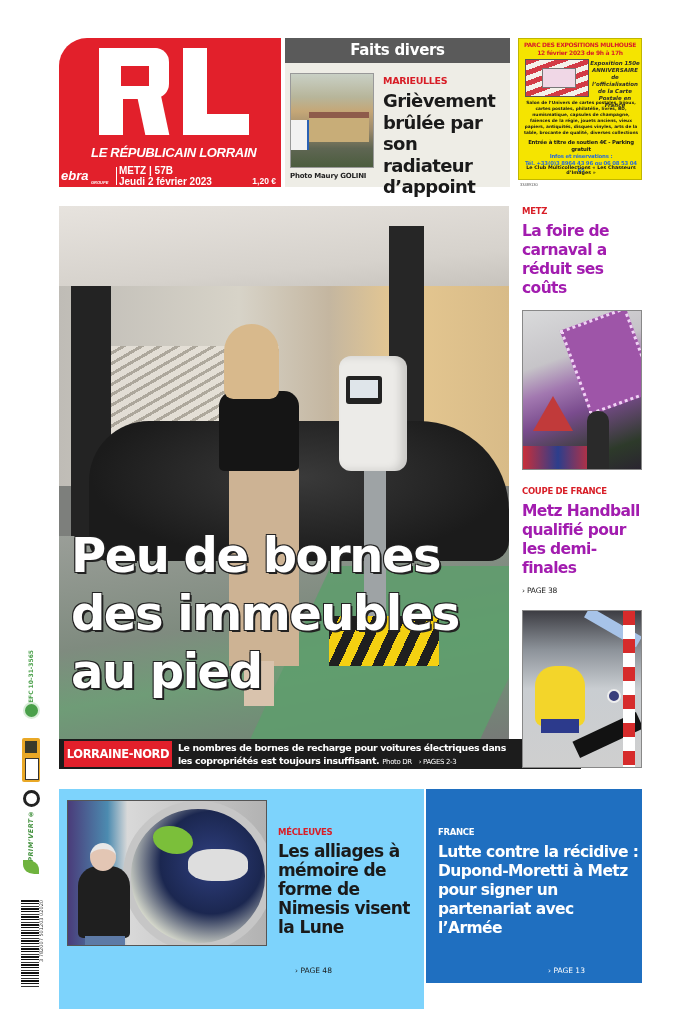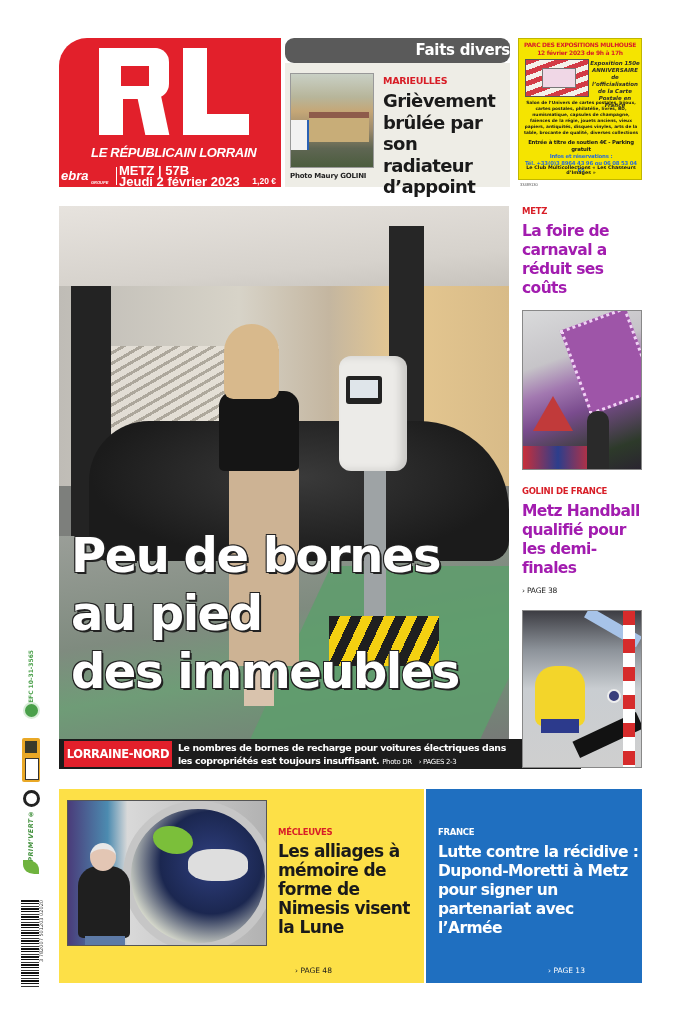--- a/index.html
+++ b/index.html
@@ -6,25 +6,25 @@
   body { width: 700px; height: 1022px; background: #ffffff; position: relative; overflow: hidden; font-family: "Liberation Sans", sans-serif; }
   .abs { position: absolute; }
 
   
   .masthead { left: 59px; top: 38px; width: 222px; height: 149px; background: #e2202b; border-radius: 28px 0 0 0; color: #fff; }
   .logo-r, .logo-l { position: absolute; background: #fff; }
   .mast-name { position: absolute; left: 32px; top: 107px; font-size: 13px; font-weight: bold; font-style: italic; letter-spacing: -0.3px; white-space: nowrap; }
   .mast-ebra { position: absolute; left: 2px; top: 130px; font-size: 13px; font-weight: bold; font-style: italic; }
   .mast-ebra small { display:block; font-size: 4px; margin-left: 30px; margin-top: -3px; }
   .mast-sep { position: absolute; left: 57px; top: 129px; width: 1px; height: 18px; background: #fff; }
-  .mast-ed { position: absolute; left: 60px; top: 127px; font-size: 13px; font-weight: bold; line-height: 11px; }
+  .mast-ed { position: absolute; left: 60px; top: 127px; font-size: 10px; font-weight: bold; line-height: 11px; }
   .mast-price { position: absolute; right: 5px; top: 138px; font-size: 8.5px; font-weight: bold; }
 
   
-  .fd-header { left: 285px; top: 38px; width: 225px; height: 25px; background: #5a5a5a; color: #fff; font-family: "DejaVu Sans", sans-serif; font-weight: bold; font-size: 15px; text-align: right; line-height: 25px; letter-spacing: -0.3px; border-radius: 9px; }
+  .fd-header { left: 285px; top: 38px; width: 225px; height: 25px; background: #5a5a5a; color: #fff; font-family: "DejaVu Sans", sans-serif; font-weight: bold; font-size: 15px; text-align: center; line-height: 25px; letter-spacing: -0.3px; }
   .fd-box { left: 285px; top: 63px; width: 225px; height: 124px; background: #eeede6; }
   .fd-photo { position: absolute; left: 5px; top: 10px; width: 84px; height: 95px; background: linear-gradient(180deg,#c9d0c5 0%, #b7b59a 25%, #c5a777 40%, #9d8b6c 60%, #5f6653 80%, #4c5d3e 100%); border: 1px solid #999; overflow: hidden; }
   .fd-photo .house { position:absolute; left:18px; top:38px; width:60px; height:30px; background:#c8ad78; border-top:6px solid #8e5b4b; }
   .fd-photo .van { position:absolute; left:0; top:46px; width:18px; height:30px; background:#f2f2f2; border-right:2px solid #2a61b3; }
   .fd-credit { position: absolute; left: 5px; top: 109px; font-size: 7px; font-weight: bold; color: #222; font-family: "DejaVu Sans", sans-serif; letter-spacing:-0.2px; }
   .fd-kicker { position: absolute; left: 98px; top: 12px; font-size: 9.5px; font-weight: bold; color: #d81e27; font-family: "DejaVu Sans", sans-serif; letter-spacing: -0.3px; }
   .fd-title { position: absolute; left: 98px; top: 27px; width: 125px; font-size: 18px; line-height: 21.5px; font-weight: bold; color: #1a1a1a; font-family: "DejaVu Sans", sans-serif; letter-spacing: -0.6px; }
 
   
   .ad { left: 518px; top: 38px; width: 124px; height: 142px; background: #f5e400; border: 1px solid #c0b600; font-family: "DejaVu Sans", sans-serif; }
@@ -76,21 +76,21 @@
   .rc-photo1 .bottom { position:absolute; left:0; top:135px; width:70px; height:25px; background: linear-gradient(90deg,#c82f3a,#2c3e8c,#c82f3a); }
   .rc-photo2 { left:522px; top:610px; width:120px; height:158px; border:1px solid #888; overflow:hidden; background: linear-gradient(180deg,#3d3d43 0%,#8d939a 25%,#c9cdd1 50%,#cfcfcf 100%); }
   .rc-photo2 .post { position:absolute; right:6px; top:0; width:12px; height:158px; background: repeating-linear-gradient(180deg,#d62b2b 0 14px,#fff 14px 28px); }
   .rc-photo2 .player { position:absolute; left:12px; top:55px; width:50px; height:60px; background:#f3d52a; border-radius:20px 20px 8px 8px; }
   .rc-photo2 .shorts { position:absolute; left:18px; top:108px; width:38px; height:14px; background:#2c3a8c; }
   .rc-photo2 .legs { position:absolute; left:50px; top:115px; width:70px; height:18px; background:#121212; transform:rotate(-25deg); }
   .rc-photo2 .arm { position:absolute; left:60px; top:10px; width:60px; height:12px; background:#a7c3e8; transform:rotate(30deg); }
   .rc-photo2 .ball { position:absolute; left:84px; top:78px; width:14px; height:14px; border-radius:50%; background:#3a3f7c; border:2px solid #eee; }
 
   
-  .bb-left { left:59px; top:789px; width:365px; height:194px; background:#fde047; }
+  .bb-left { left:59px; top:789px; width:365px; height:220px; background:#7dd3fc; }
   .bb-photo { position:absolute; left:8px; top:11px; width:200px; height:146px; overflow:hidden; background: linear-gradient(90deg,#4a3c7a 0%,#4c8bb0 20%,#d9d9d9 30%,#b2b2b2 100%); border:1px solid #555; }
   .bb-photo .helmet { position:absolute; left:55px; top:0; width:150px; height:150px; border-radius:50%; background: radial-gradient(circle at 60% 40%, #2f3f7f 0%, #1b2750 45%, #d2d5c9 75%, #e2e2e2 85%); border:8px solid #c6c6c6; }
   .bb-photo .hand { position:absolute; left:85px; top:25px; width:40px; height:28px; background:#7bbf3a; border-radius:40% 60% 40% 60%; }
   .bb-photo .glove { position:absolute; left:120px; top:48px; width:60px; height:32px; background:#dedede; border-radius:40%; }
   .bb-photo .man-body { position:absolute; left:10px; top:65px; width:52px; height:72px; background:#1f1f1f; border-radius:20px 20px 5px 5px; }
   .bb-photo .man-head { position:absolute; left:22px; top:42px; width:26px; height:28px; background:#e3c6b4; border-radius:50%; border-top:6px solid #e8e8e8; }
   .bb-photo .man-legs { position:absolute; left:17px; top:135px; width:40px; height:12px; background:#5d7aa6; }
   .bb-kicker { position:absolute; left:219px; top:38px; font-family:"DejaVu Sans", sans-serif; font-weight:bold; font-size:8.5px; color:#d81e27; letter-spacing:-0.3px; }
   .bb-title { position:absolute; left:219px; top:53px; width:145px; font-family:"DejaVu Sans", sans-serif; font-weight:bold; font-size:17px; line-height:19px; color:#1a1a1a; letter-spacing:-0.6px; }
   .bb-page { position:absolute; left:236px; top:177px; font-family:"DejaVu Sans", sans-serif; font-size:7.5px; color:#1a1a1a; }
@@ -181,22 +181,22 @@
   <div class="mp-base"></div>
   <div class="mp-charger">
       <div class="mp-screen"></div>
     </div>
   <div class="mp-woman-skirt"></div>
   <div class="mp-woman-legs"></div>
   <div class="mp-woman-top"></div>
   <div class="mp-woman-hair"></div>
   <div class="main-head">
     <div>Peu de bornes</div>
+    <div>des immeubles</div>
     <div>au pied</div>
-    <div>des immeubles</div>
   </div>
 </div>
 <div class="abs main-cap">
   <div class="cap-tag">LORRAINE-NORD</div>
   <div class="cap-text">
     <span>Le nombres de bornes de recharge pour voitures électriques dans les copropriétés est toujours insuffisant.</span>
     <span class="credit">Photo DR</span>
     <span class="pages">› PAGES 2-3</span>
   </div>
 </div>
@@ -207,21 +207,21 @@
   <div class="rc-page" style="margin-top:14px;">› PAGE 18</div>
 </div>
 <div class="abs rc-photo1">
   <div class="ride"></div>
   <div class="red"></div>
   <div class="bottom"></div>
   <div class="man"></div>
 </div>
 
 <div class="abs" style="left:522px;top:486px;width:125px;">
-  <div class="rc-kicker">GOLINI DE FRANCE</div>
+  <div class="rc-kicker">COUPE DE FRANCE</div>
   <div class="rc-title" style="margin-top:6px;">Metz Handball qualifié pour les demi-finales</div>
   <div class="rc-page" style="margin-top:8px;">› PAGE 38</div>
 </div>
 <div class="abs rc-photo2">
   <div class="arm"></div>
   <div class="player"></div>
   <div class="shorts"></div>
   <div class="legs"></div>
   <div class="ball"></div>
   <div class="post"></div>

